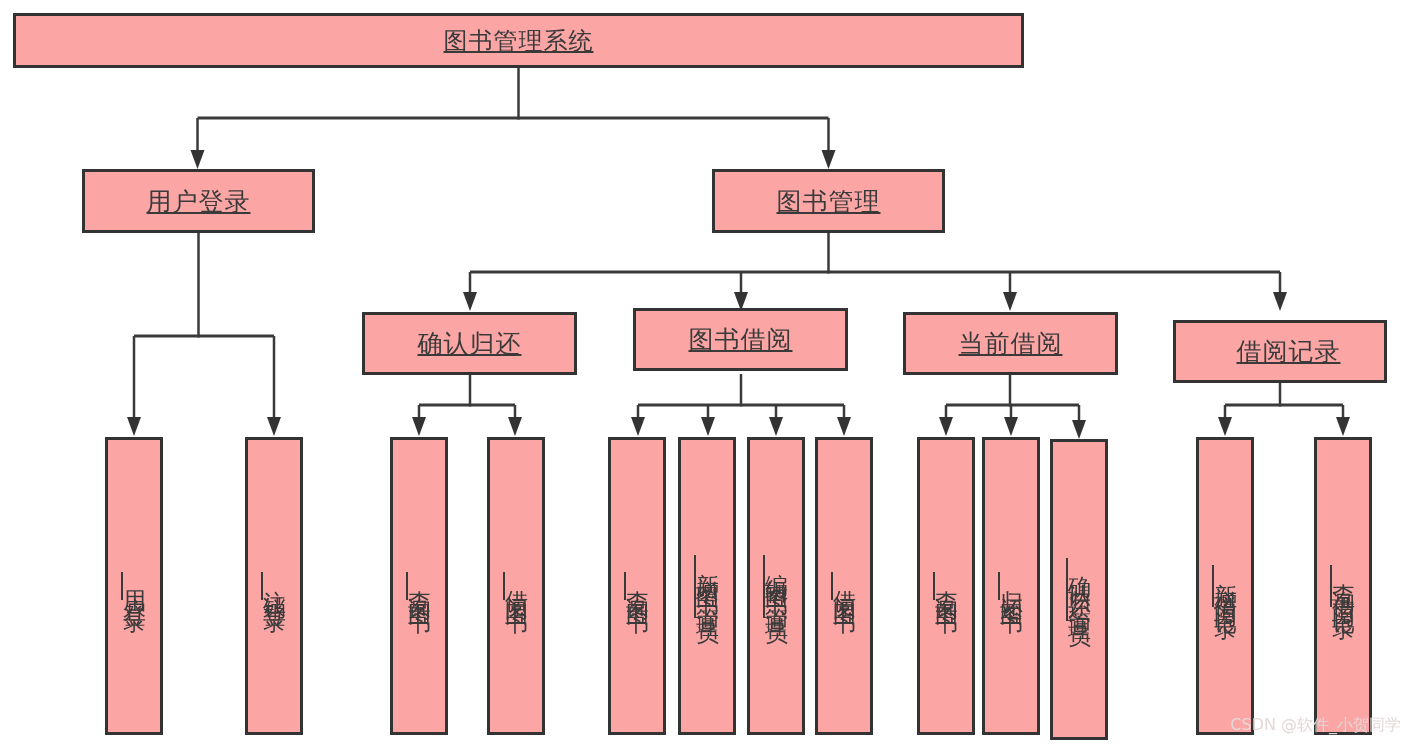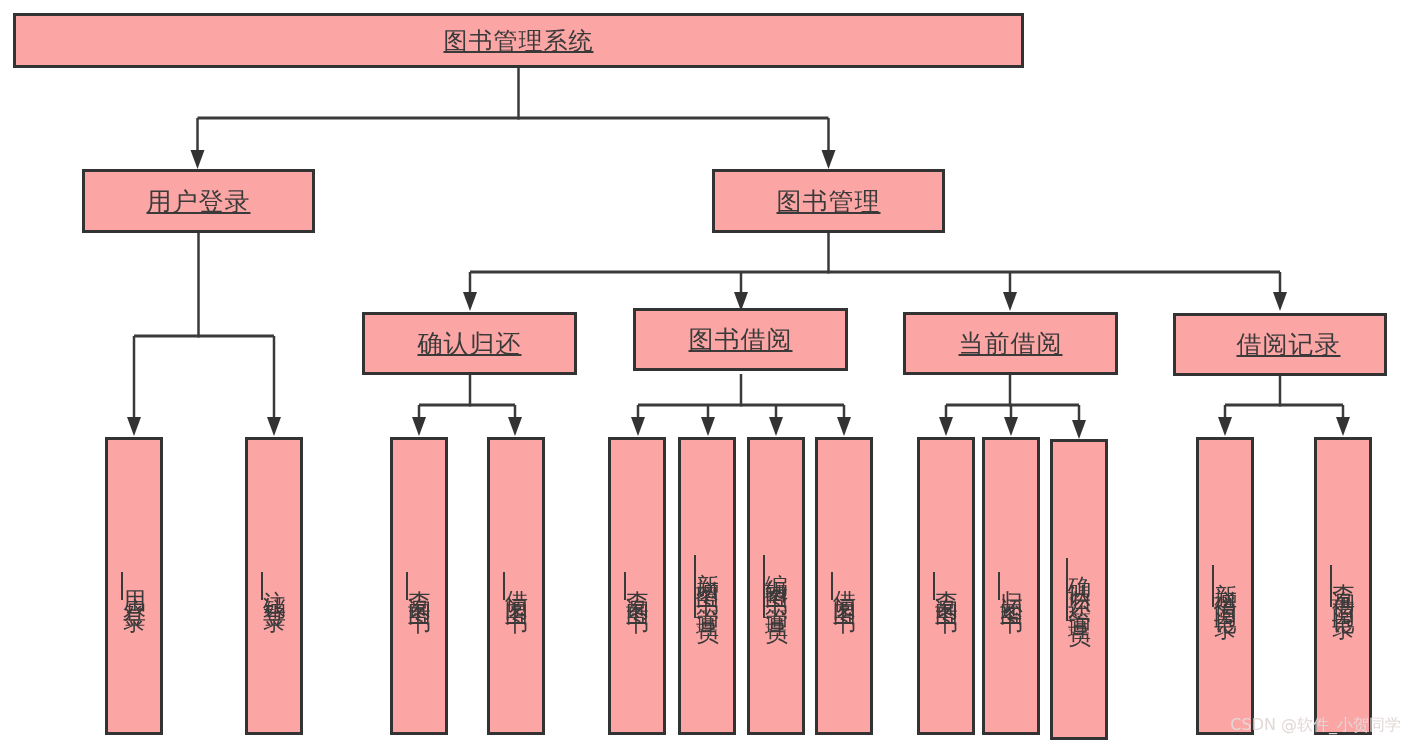--- a/index.html
+++ b/index.html
@@ -130,21 +130,21 @@
   </svg>
 
   <div class="node h-node root" style="left:13px;top:13px;width:1011px;height:55px;">图书管理系统</div>
 
   <div class="node h-node" style="left:82px;top:169px;width:233px;height:64px;">用户登录</div>
   <div class="node h-node" style="left:712px;top:169px;width:233px;height:64px;">图书管理</div>
 
   <div class="node h-node" style="left:362px;top:312px;width:215px;height:63px;">确认归还</div>
   <div class="node h-node" style="left:633px;top:308px;width:215px;height:63px;">图书借阅</div>
   <div class="node h-node" style="left:903px;top:312px;width:215px;height:63px;text-align:right;">当前借阅</div>
-  <div class="node h-node" style="left:1173px;top:313px;width:214px;height:63px;padding-left:17px;">借阅记录</div>
+  <div class="node h-node" style="left:1173px;top:320px;width:214px;height:63px;padding-left:17px;">借阅记录</div>
 
   <div class="node leaf" style="left:105px;">用户登录</div>
   <div class="node leaf" style="left:245px;">注销登录</div>
 
   <div class="node leaf" style="left:390px;">查询图书</div>
   <div class="node leaf" style="left:487px;">借阅图书</div>
 
   <div class="node leaf" style="left:608px;">查询图书</div>
   <div class="node leaf" style="left:678px;">新增图书（管理员）</div>
   <div class="node leaf" style="left:747px;">编辑图书（管理员）</div>

